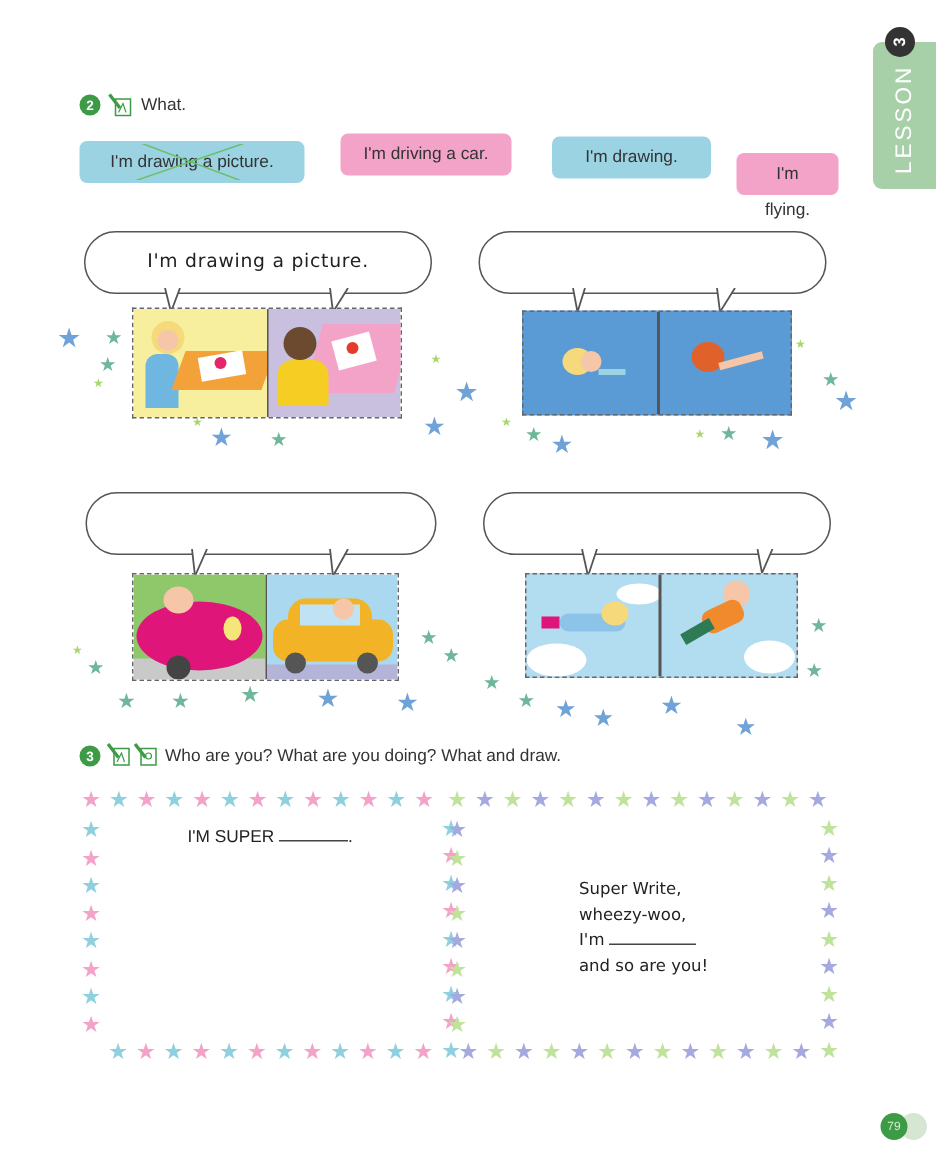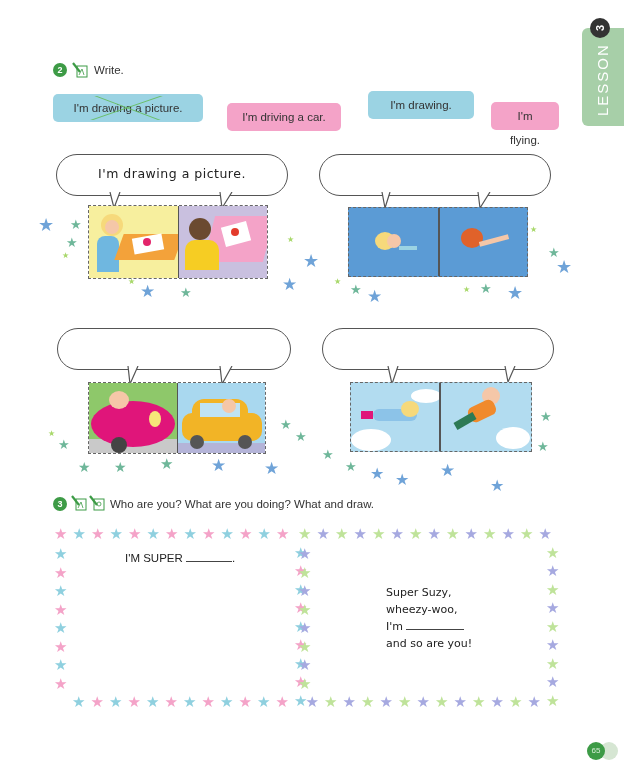--- a/index.html
+++ b/index.html
@@ -34,29 +34,29 @@
 <div class="abs lesson-tab"></div>
 <div class="abs lesson-text">LESSON</div>
 <div class="abs lesson-num">3</div>
 
 <div class="abs ex-num" style="left:53px;top:63px;">2</div>
 <svg class="abs pencil-icon" style="left:72px;top:62px;" viewBox="0 0 16 16">
   <rect x="5" y="4" width="10" height="11" fill="#fff" stroke="#3d9b46" stroke-width="1"></rect>
   <path d="M7 13 L10 7 L12 13" fill="none" stroke="#3d9b46" stroke-width="0.8"></path>
   <path d="M1 1 L8 10" stroke="#3d9b46" stroke-width="2.2"></path>
 </svg>
-<div class="abs ex-title" style="left:94px;top:64px;">Write.</div>
+<div class="abs ex-title" style="left:94px;top:64px;">What.</div>
 
 <div class="abs label-chip chip-blue" style="left:55px;top:96px;width:122px;">
   <span>I'm drawing a picture.</span>
   <svg class="abs cross" viewBox="0 0 146 24" preserveAspectRatio="none">
     <path d="M30 -4 L115 28 M25 28 L118 -4" stroke="#6bbf6b" stroke-width="1" fill="none"></path>
   </svg>
 </div>
-<div class="abs label-chip chip-pink" style="left:229px;top:105px;width:86px;"><span>I'm driving a car.</span></div>
+<div class="abs label-chip chip-pink" style="left:229px;top:91px;width:86px;"><span>I'm driving a car.</span></div>
 <div class="abs label-chip chip-blue" style="left:370px;top:93px;width:78px;"><span>I'm drawing.</span></div>
 <div class="abs label-chip chip-pink" style="left:493px;top:104px;width:40px;"><span>I'm flying.</span></div>
 
 <div class="abs bubble" style="left:56px;top:154px;width:230px;height:40px;">
   <div class="bubble-text">I'm drawing  a picture.</div>
 </div>
 <svg class="abs" style="left:100px;top:192px;" width="150" height="18">
   <path d="M10 0 L14 16 L20 0" fill="#fff" stroke="#555" stroke-width="1.2"></path>
   <path d="M120 0 L122 16 L132 0" fill="#fff" stroke="#555" stroke-width="1.2"></path>
 </svg>
@@ -295,20 +295,20 @@
   </div>
 
 <div class="abs write-text" style="left:125px;top:552px;font-family:'Liberation Sans',sans-serif;font-size:11.5px;">
   <span>I'M SUPER</span>
   <span class="blank" style="width:46px;"></span><span>.</span>
 </div>
 
 <div class="abs" style="left:80px;top:572px;width:210px;height:110px;"></div>
 
 <div class="abs write-text" style="left:386px;top:584px;line-height:17px;">
-  <div>Super Suzy,</div>
+  <div>Super Write,</div>
   <div>wheezy-woo,</div>
   <div><span>I'm</span> <span class="blank" style="width:58px;"></span></div>
   <div>and so are you!</div>
 </div>
 
 <div class="abs page-dot"></div>
-<div class="abs page-num">65</div>
+<div class="abs page-num">79</div>
 
 </body></html>

